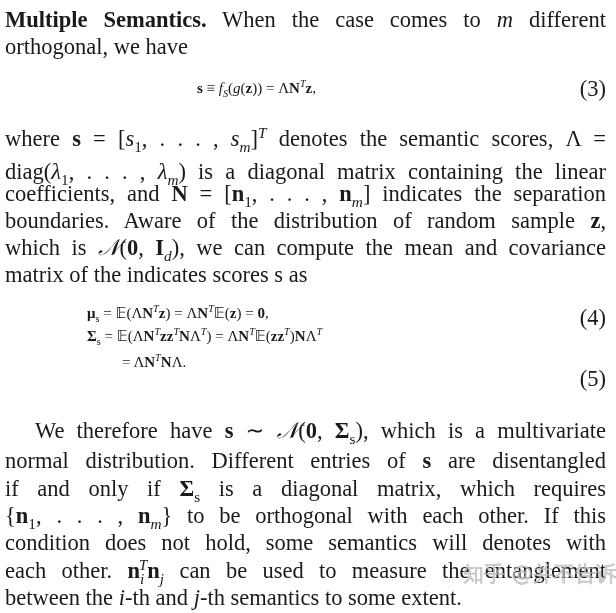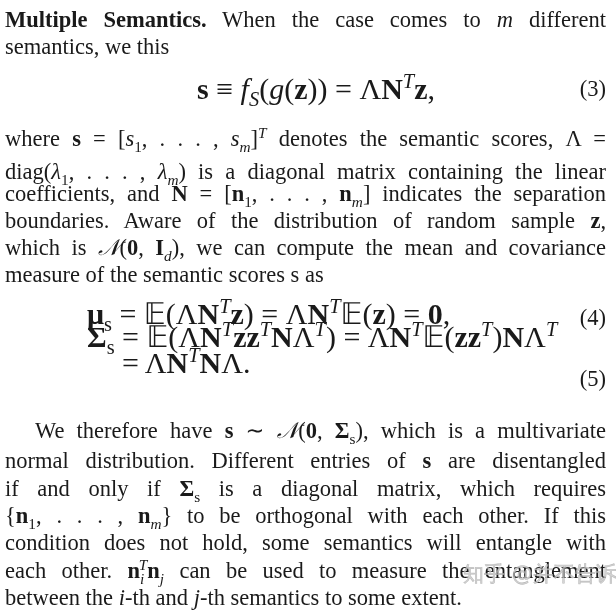--- a/index.html
+++ b/index.html
@@ -7,38 +7,38 @@
        font-family:"DejaVu Serif","Liberation Serif",serif;color:#1a1a1a;}
   .page{position:absolute;left:5px;top:0;width:601px;}
   .line{position:absolute;left:0;width:601px;height:27px;
         font-family:"Liberation Serif",serif;font-size:22.5px;line-height:27px;
         white-space:nowrap;}
   .just{text-align:justify;text-align-last:justify;}
   .b{font-weight:bold;}
   .i{font-style:italic;}
   .mb{font-weight:bold;font-style:normal;}
   sub,sup{font-size:0.68em;line-height:0;}
-  .eq{position:absolute;font-family:"Liberation Serif",serif;font-size:30px;
+  .eq{position:absolute;font-family:"Liberation Serif",serif;font-size:15px;
       line-height:27px;white-space:nowrap;}
   .eqnum{position:absolute;right:0;font-family:"Liberation Serif",serif;
          font-size:22.5px;line-height:27px;}
   .wm{position:absolute;left:463px;top:560px;font-family:"DejaVu Sans",sans-serif;
       font-size:21px;color:rgba(200,200,200,0.75);white-space:nowrap;
       -webkit-text-stroke:0.6px rgba(160,160,160,0.6);}
 </style>
 </head>
 <body>
 
 <div class="page">
 
   <div class="line just" style="top:6px">
     <span class="b">Multiple Semantics.</span>
     When the case comes to <span class="i">m</span> different
   </div>
-  <div class="line" style="top:33px">semantics, we this</div>
+  <div class="line" style="top:33px">orthogonal, we have</div>
 
   <div class="eq" style="left:192px;top:75px">
     <span class="mb">s</span> ≡ <span class="i">f</span><sub class="i">S</sub>(<span class="i">g</span>(<span class="mb">z</span>)) = Λ<span class="mb">N</span><sup class="i">T</sup><span class="mb">z</span>,
   </div>
   <div class="eqnum" style="top:75px">(3)</div>
 
   <div class="line just" style="top:125px">
     where <span class="mb">s</span> = [<span class="i">s</span><sub>1</sub>, . . . , <span class="i">s<sub>m</sub></span>]<sup class="i">T</sup> denotes the semantic scores, Λ =
   </div>
   <div class="line just" style="top:158px">
@@ -46,21 +46,21 @@
   </div>
   <div class="line just" style="top:180px">
     coefficients, and <span class="mb">N</span> = [<span class="mb">n</span><sub>1</sub>, . . . , <span class="mb">n</span><sub class="i">m</sub>] indicates the separation
   </div>
   <div class="line just" style="top:207px">
     boundaries. Aware of the distribution of random sample <span class="mb">z</span>,
   </div>
   <div class="line just" style="top:234px">
     which is <span class="i">𝒩</span>(<span class="mb">0</span>, <span class="mb">I</span><sub class="i">d</sub>), we can compute the mean and covariance
   </div>
-  <div class="line" style="top:261px">measure of the semantic scores s as</div>
+  <div class="line" style="top:261px">matrix of the indicates scores s as</div>
 
   <div class="eq" style="left:82px;top:300px">
     <span class="mb i">μ</span><sub>s</sub> = 𝔼(Λ<span class="mb">N</span><sup class="i">T</sup><span class="mb">z</span>) = Λ<span class="mb">N</span><sup class="i">T</sup>𝔼(<span class="mb">z</span>) = <span class="mb">0</span>,
   </div>
   <div class="eqnum" style="top:304px">(4)</div>
 
   <div class="eq" style="left:82px;top:323px">
     <span class="mb">Σ</span><sub>s</sub> = 𝔼(Λ<span class="mb">N</span><sup class="i">T</sup><span class="mb">zz</span><sup class="i">T</sup><span class="mb">N</span>Λ<sup class="i">T</sup>) = Λ<span class="mb">N</span><sup class="i">T</sup>𝔼(<span class="mb">zz</span><sup class="i">T</sup>)<span class="mb">N</span>Λ<sup class="i">T</sup>
   </div>
   <div class="eq" style="left:117px;top:349px">
@@ -73,21 +73,21 @@
   </div>
   <div class="line just" style="top:447px">
     normal distribution. Different entries of <span class="mb">s</span> are disentangled
   </div>
   <div class="line just" style="top:475px">
     if and only if <span class="mb">Σ</span><sub>s</sub> is a diagonal matrix, which requires
   </div>
   <div class="line just" style="top:502px">
     {<span class="mb">n</span><sub>1</sub>, . . . , <span class="mb">n</span><sub class="i">m</sub>} to be orthogonal with each other. If this
   </div>
-  <div class="line just" style="top:529px">condition does not hold, some semantics will entangle with</div>
+  <div class="line just" style="top:529px">condition does not hold, some semantics will denotes with</div>
   <div class="line just" style="top:557px">
     each other. <span class="mb">n</span><sub class="i">i</sub><sup class="i" style="margin-left:-0.35em">T</sup><span class="mb">n</span><sub class="i">j</sub> can be used to measure the entanglement
   </div>
   <div class="line" style="top:584px">
     between the <span class="i">i</span>-th and <span class="i">j</span>-th semantics to some extent.
   </div>
 
 </div>
 
 <div class="wm">知乎 @并不告诉你</div>

